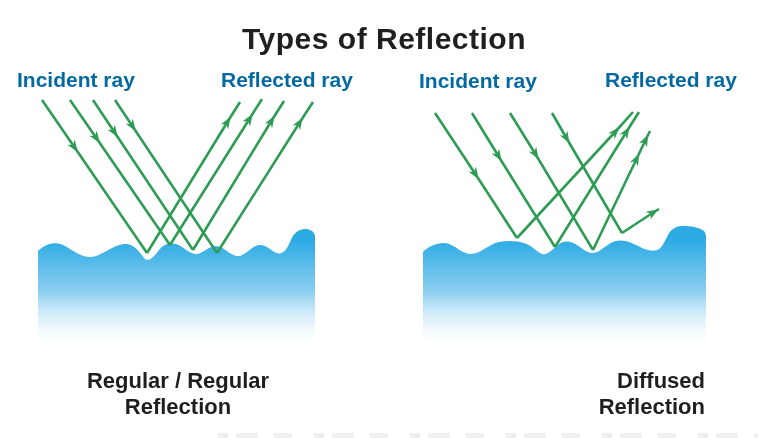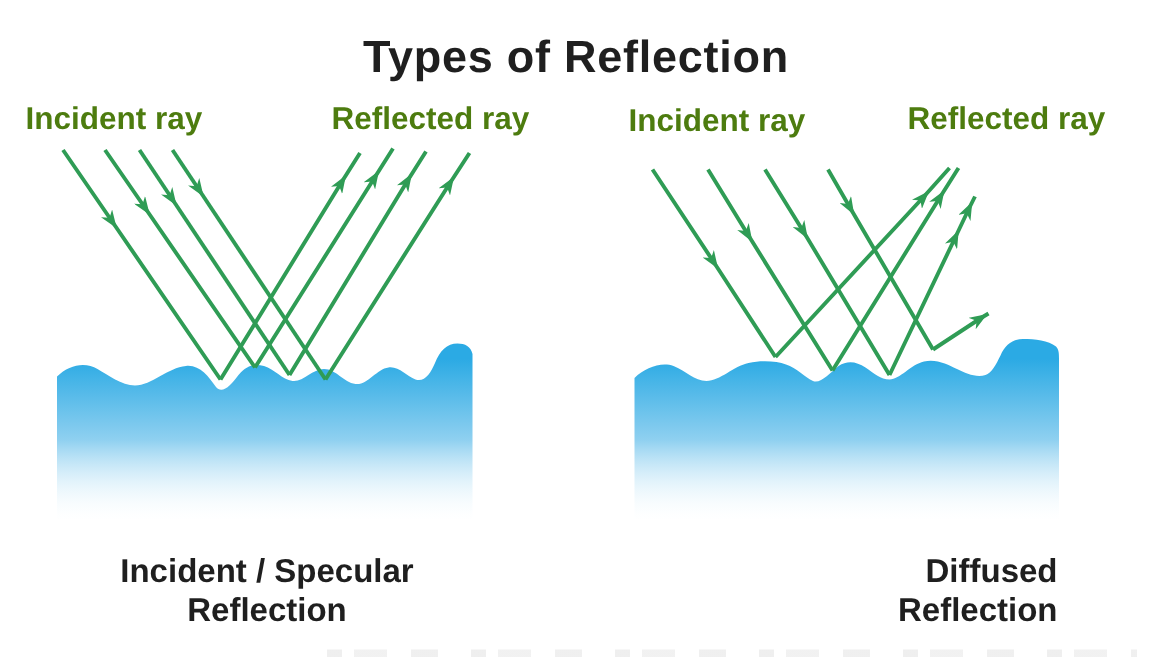--- a/index.html
+++ b/index.html
@@ -25,21 +25,21 @@
     text-align: center;
     font-size: 30px;
     font-weight: 700;
     letter-spacing: 0.5px;
     color: #1f1f1f;
   }
   .ray-label {
     position: absolute;
     font-size: 21px;
     font-weight: 700;
-    color: #4d7c0f;
+    color: #0369a1;
     white-space: nowrap;
   }
   .lbl-incident-left  { left: 17px;  top: 68px; }
   .lbl-reflected-left { left: 221px; top: 68px; }
   .lbl-incident-right { left: 419px; top: 69px; }
   .lbl-reflected-right{ left: 605px; top: 68px; }
   .caption {
     position: absolute;
     top: 368px;
     width: 280px;
@@ -144,20 +144,20 @@
       </g>
       <g>
         <path marker-mid="url(#arrow)" d="M517 238 L616 131 L633 112"></path>
         <path marker-mid="url(#arrow)" d="M555 247 L627 131 L639 112"></path>
         <path marker-mid="url(#arrow)" d="M593 250 L637 158 L646 139 L650 131"></path>
         <path marker-mid="url(#arrow)" d="M622 233 L654 212 L659 209"></path>
       </g>
     </g>
   </svg>
 
-  <div class="caption caption-left">Incident / Specular
+  <div class="caption caption-left">Regular / Regular
 Reflection</div>
   <div class="caption caption-right">Diffused
 Reflection</div>
 
   <div class="watermark"></div>
 
 </div>
 
 </body></html>

